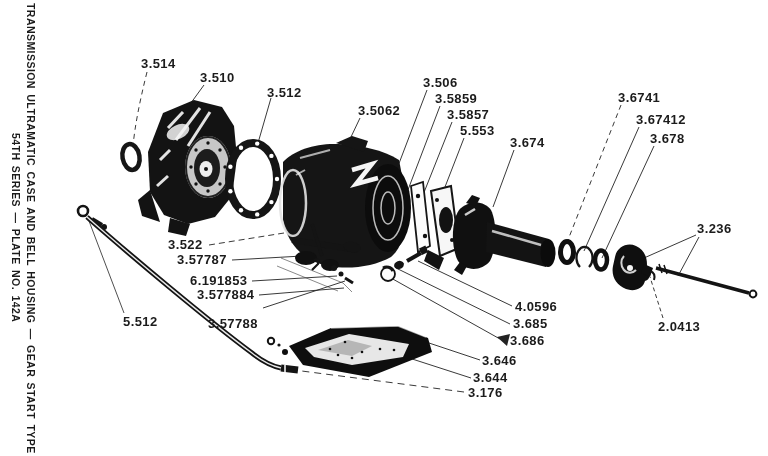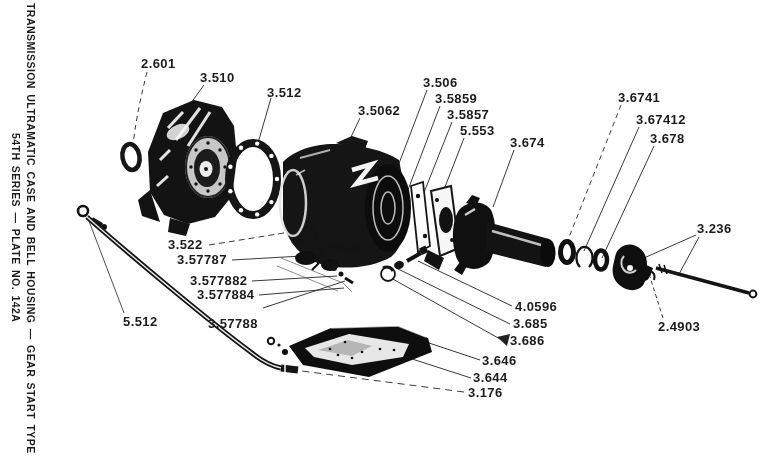--- a/index.html
+++ b/index.html
@@ -207,37 +207,37 @@
         <circle cx="362" cy="352" r="1.3"></circle>
           <circle cx="380" cy="349" r="1.3"></circle>
         <circle cx="352" cy="358" r="1.3"></circle>
           <circle cx="394" cy="350" r="1.3"></circle>
         <circle cx="338" cy="355" r="1.3"></circle>
       </g>
       <circle cx="285" cy="352" r="3" fill="#0e0e0e"></circle>
     </g>
   </svg>
 
-  <div class="plabel" style="left:141px;top:57px">2.601</div>
+  <div class="plabel" style="left:141px;top:57px">3.514</div>
   <div class="plabel" style="left:200px;top:71px">3.510</div>
   <div class="plabel" style="left:267px;top:86px">3.512</div>
   <div class="plabel" style="left:358px;top:104px">3.5062</div>
   <div class="plabel" style="left:423px;top:76px">3.506</div>
   <div class="plabel" style="left:435px;top:92px">3.5859</div>
   <div class="plabel" style="left:447px;top:108px">3.5857</div>
   <div class="plabel" style="left:460px;top:124px">5.553</div>
   <div class="plabel" style="left:510px;top:136px">3.674</div>
   <div class="plabel" style="left:618px;top:91px">3.6741</div>
   <div class="plabel" style="left:636px;top:113px">3.67412</div>
   <div class="plabel" style="left:650px;top:132px">3.678</div>
   <div class="plabel" style="left:697px;top:222px">3.236</div>
-  <div class="plabel" style="left:658px;top:320px">2.4903</div>
+  <div class="plabel" style="left:658px;top:320px">2.0413</div>
   <div class="plabel" style="left:168px;top:238px">3.522</div>
   <div class="plabel" style="left:177px;top:253px">3.57787</div>
-  <div class="plabel" style="left:190px;top:274px">3.577882</div>
+  <div class="plabel" style="left:190px;top:274px">6.191853</div>
   <div class="plabel" style="left:197px;top:288px">3.577884</div>
   <div class="plabel" style="left:208px;top:317px">3.57788</div>
   <div class="plabel" style="left:123px;top:315px">5.512</div>
   <div class="plabel" style="left:515px;top:300px">4.0596</div>
   <div class="plabel" style="left:513px;top:317px">3.685</div>
   <div class="plabel" style="left:510px;top:334px">3.686</div>
   <div class="plabel" style="left:482px;top:354px">3.646</div>
   <div class="plabel" style="left:473px;top:371px">3.644</div>
   <div class="plabel" style="left:468px;top:386px">3.176</div>
 

